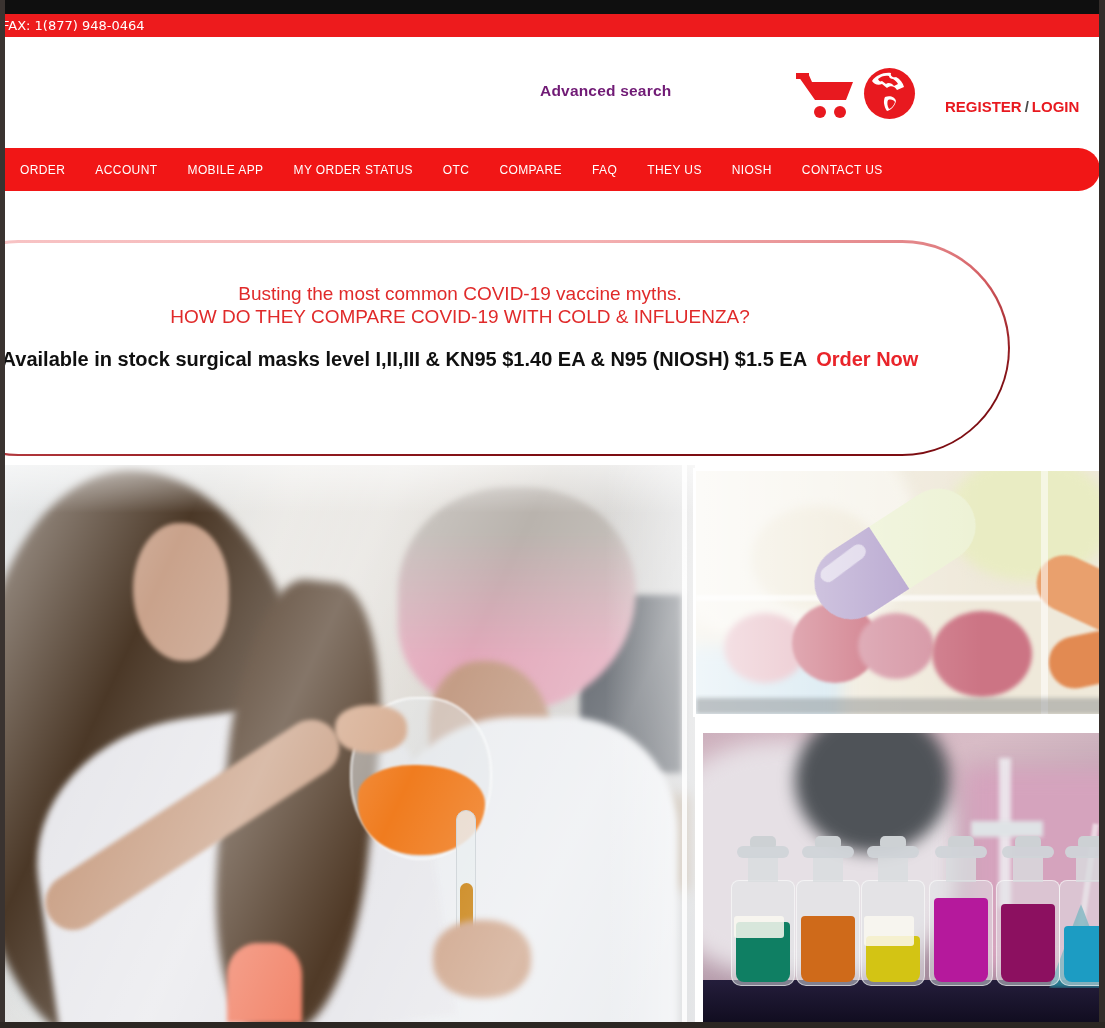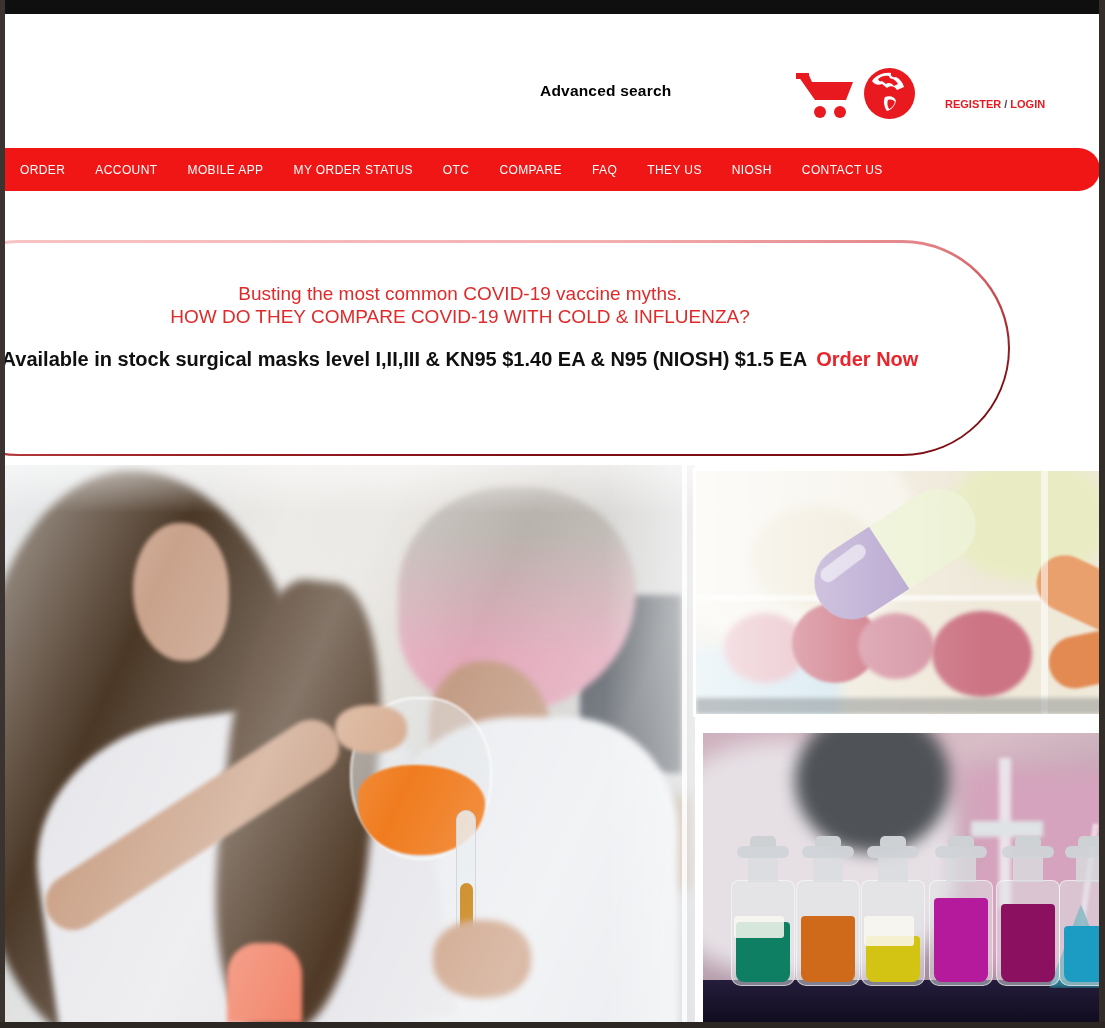--- a/index.html
+++ b/index.html
@@ -20,27 +20,27 @@
 
   
   .search-wrap{position:absolute;left:80px;top:74px;width:446px;height:37px;z-index:5;}
   .search-input{width:100%;height:100%;border-radius:20px;background:#ececec;border:2px solid #4a4a4a;
                 padding:0 52px 0 22px;font-family:"Liberation Sans",sans-serif;font-weight:bold;
                 font-size:13.5px;color:#333;outline:none;}
   .search-input::placeholder{color:#8b2fa0;opacity:1;}
   .search-btn{position:absolute;right:-2px;top:-2px;width:46px;height:41px;border-radius:50%;
               background:#fff;border:2px solid #4a4a4a;display:flex;align-items:center;
               justify-content:center;cursor:pointer;padding:0;}
-  .advanced{position:absolute;left:540px;top:82px;font-size:15.5px;font-weight:bold;color:#000000;
+  .advanced{position:absolute;left:540px;top:82px;font-size:15.5px;font-weight:bold;color:#701a75;
             letter-spacing:.2px;z-index:5;cursor:pointer;}
   .cart-btn{position:absolute;left:793px;top:64px;width:62px;height:58px;z-index:5;cursor:pointer;
             background:none;border:none;padding:0;}
   .globe-btn{position:absolute;left:863px;top:67px;width:53px;height:53px;z-index:5;cursor:pointer;
              background:none;border:none;padding:0;}
-  .reg{position:absolute;left:926px;top:98px;font-size:11px;font-weight:bold;z-index:5;padding-left:19px;}
+  .reg{position:absolute;left:926px;top:98px;font-size:15px;font-weight:bold;z-index:5;padding-left:19px;}
   .reg a{color:#e8191f;text-decoration:none;cursor:pointer;}
   .reg .sep{color:#4a4a4a;padding:0 3px;}
 
   
   .nav{position:absolute;left:5px;top:148px;width:1095px;height:43px;background:#f11616;
        border-radius:0 22px 22px 0;display:flex;align-items:center;column-gap:30px;
        padding-left:15px;z-index:6;}
   .nav a{color:#ffffff;font-size:12px;letter-spacing:.4px;text-decoration:none;white-space:nowrap;
          cursor:pointer;}
 
@@ -166,20 +166,23 @@
       border-radius:3px;}
 
   
   a,button{font-family:"Liberation Sans",sans-serif;}
 </style>
 </head>
 <body>
 
 <div id="page">
 
+  <div class="topbar">
+    <span>FAX: 1(877) 948-0464</span>
+  </div>
 
 
   <a class="advanced">Advanced search</a>
 
   <button class="cart-btn">
     <span style="display:block;">
       <svg width="62" height="58" viewBox="0 0 62 58">
         <path fill="#e8191f" d="M3 9 h12 l4 9 h41 l-7 18 h-31 z"></path>
         <rect x="3" y="9" width="13" height="6" fill="#e8191f"></rect>
         <circle cx="27" cy="48" r="6" fill="#e8191f"></circle>

